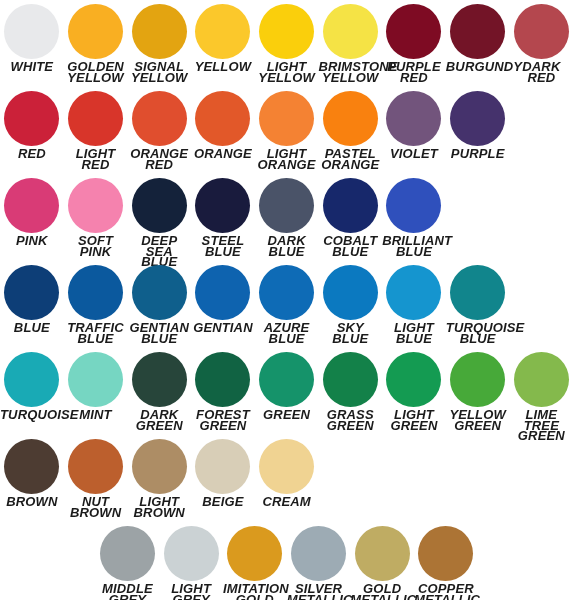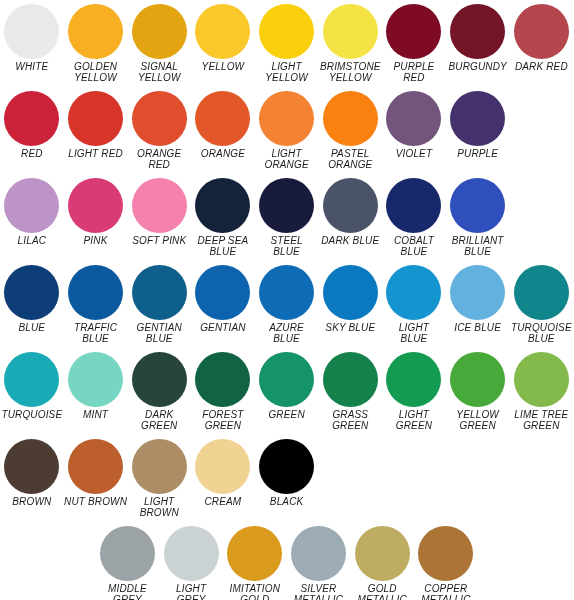--- a/index.html
+++ b/index.html
@@ -44,22 +44,22 @@
   }
   .swatch-dot {
     width: 55px;
     height: 55px;
     border-radius: 50%;
     display: block;
     margin: 0 auto 3px auto;
   }
   .swatch-label {
     font-family: "Liberation Sans", sans-serif;
-    font-size: 10px;
-    font-weight: normal;
+    font-size: 13px;
+    font-weight: bold;
     font-style: italic;
     color: #1b1b1b;
     text-align: center;
     line-height: 10.6px;
     letter-spacing: 0.15px;
     white-space: pre-line;
     width: 63.7px;
     text-transform: uppercase;
   }
 </style>
@@ -141,24 +141,20 @@
         <span class="swatch-dot" style="background: rgb(114, 84, 124);"></span>
         <span class="swatch-label">VIOLET</span>
       </div>
       <div class="swatch-cell">
         <span class="swatch-dot" style="background: rgb(69, 50, 108);"></span>
         <span class="swatch-label">PURPLE</span>
       </div>
     </div>
     <div class="swatch-row">
       <div class="swatch-cell">
-        <span class="swatch-dot" style="background: rgb(188, 148, 200);"></span>
-        <span class="swatch-label">LILAC</span>
-      </div>
-      <div class="swatch-cell">
         <span class="swatch-dot" style="background: rgb(217, 59, 118);"></span>
         <span class="swatch-label">PINK</span>
       </div>
       <div class="swatch-cell">
         <span class="swatch-dot" style="background: rgb(245, 130, 174);"></span>
         <span class="swatch-label">SOFT PINK</span>
       </div>
       <div class="swatch-cell">
         <span class="swatch-dot" style="background: rgb(20, 34, 58);"></span>
         <span class="swatch-label">DEEP SEA
@@ -211,24 +207,20 @@
       <div class="swatch-cell">
         <span class="swatch-dot" style="background: rgb(11, 121, 192);"></span>
         <span class="swatch-label">SKY BLUE</span>
       </div>
       <div class="swatch-cell">
         <span class="swatch-dot" style="background: rgb(21, 149, 207);"></span>
         <span class="swatch-label">LIGHT
 BLUE</span>
       </div>
       <div class="swatch-cell">
-        <span class="swatch-dot" style="background: rgb(99, 177, 222);"></span>
-        <span class="swatch-label">ICE BLUE</span>
-      </div>
-      <div class="swatch-cell">
         <span class="swatch-dot" style="background: rgb(17, 133, 140);"></span>
         <span class="swatch-label">TURQUOISE
 BLUE</span>
       </div>
     </div>
     <div class="swatch-row">
       <div class="swatch-cell">
         <span class="swatch-dot" style="background: rgb(25, 170, 181);"></span>
         <span class="swatch-label">TURQUOISE</span>
       </div>
@@ -278,26 +270,26 @@
       <div class="swatch-cell">
         <span class="swatch-dot" style="background: rgb(188, 95, 45);"></span>
         <span class="swatch-label">NUT BROWN</span>
       </div>
       <div class="swatch-cell">
         <span class="swatch-dot" style="background: rgb(173, 141, 101);"></span>
         <span class="swatch-label">LIGHT
 BROWN</span>
       </div>
       <div class="swatch-cell">
+        <span class="swatch-dot" style="background: rgb(216, 206, 183);"></span>
+        <span class="swatch-label">BEIGE</span>
+      </div>
+      <div class="swatch-cell">
         <span class="swatch-dot" style="background: rgb(240, 211, 146);"></span>
         <span class="swatch-label">CREAM</span>
-      </div>
-      <div class="swatch-cell">
-        <span class="swatch-dot" style="background: rgb(0, 0, 0);"></span>
-        <span class="swatch-label">BLACK</span>
       </div>
     </div>
     <div class="swatch-row indented">
       <div class="swatch-cell">
         <span class="swatch-dot" style="background: rgb(156, 163, 166);"></span>
         <span class="swatch-label">MIDDLE
 GREY</span>
       </div>
       <div class="swatch-cell">
         <span class="swatch-dot" style="background: rgb(203, 210, 212);"></span>

